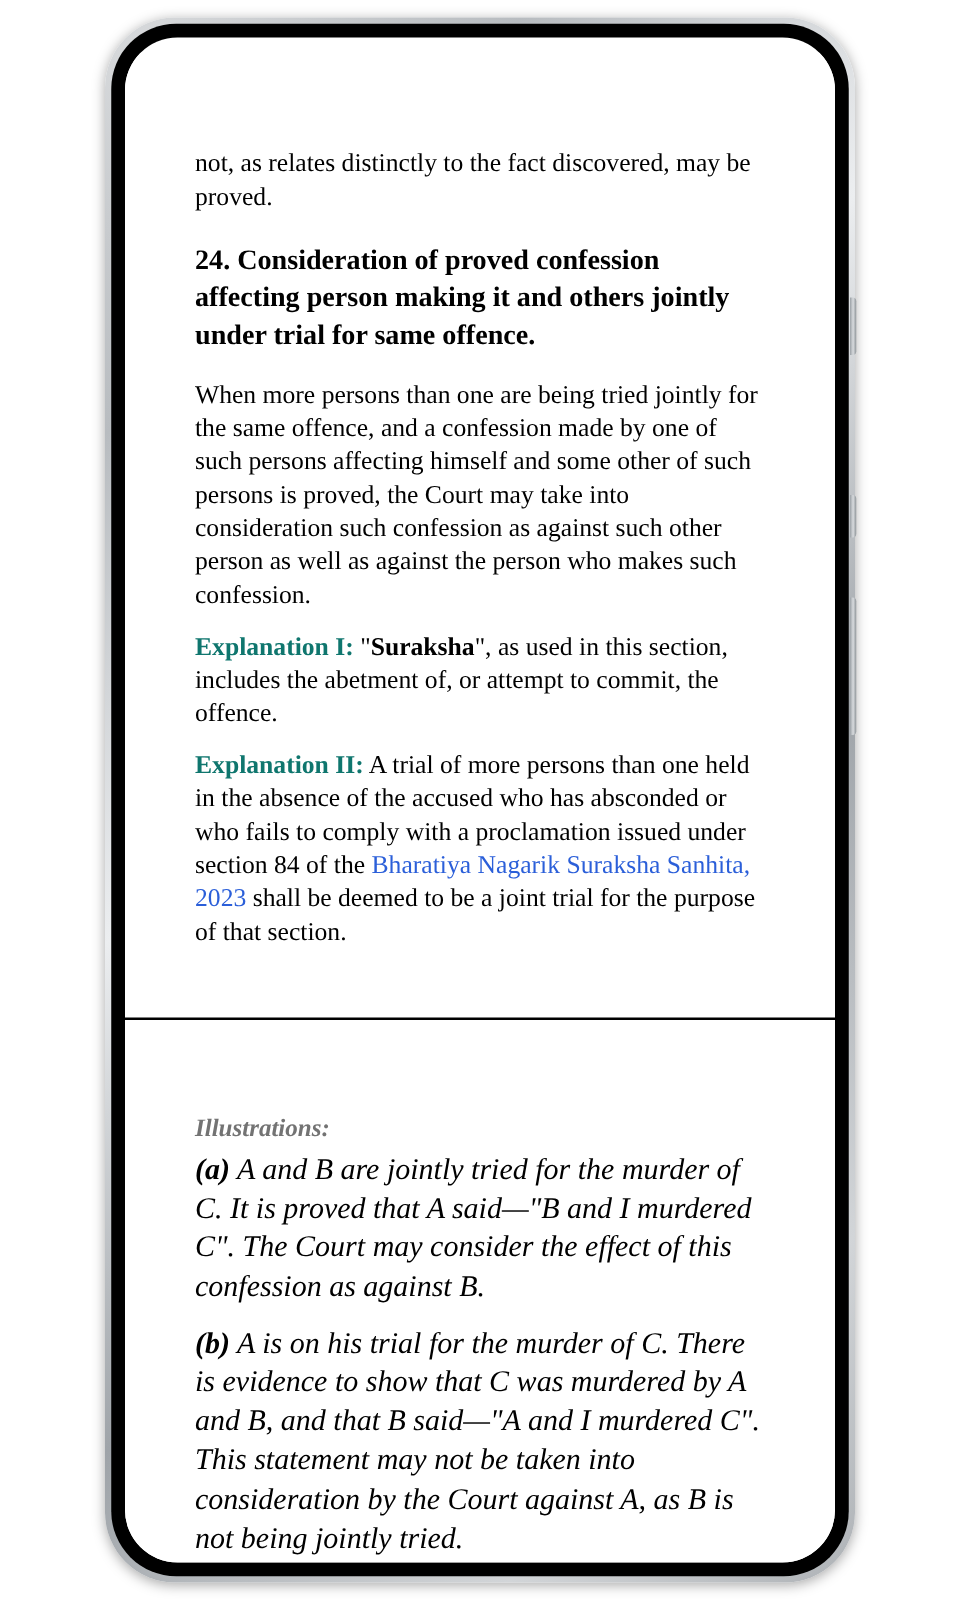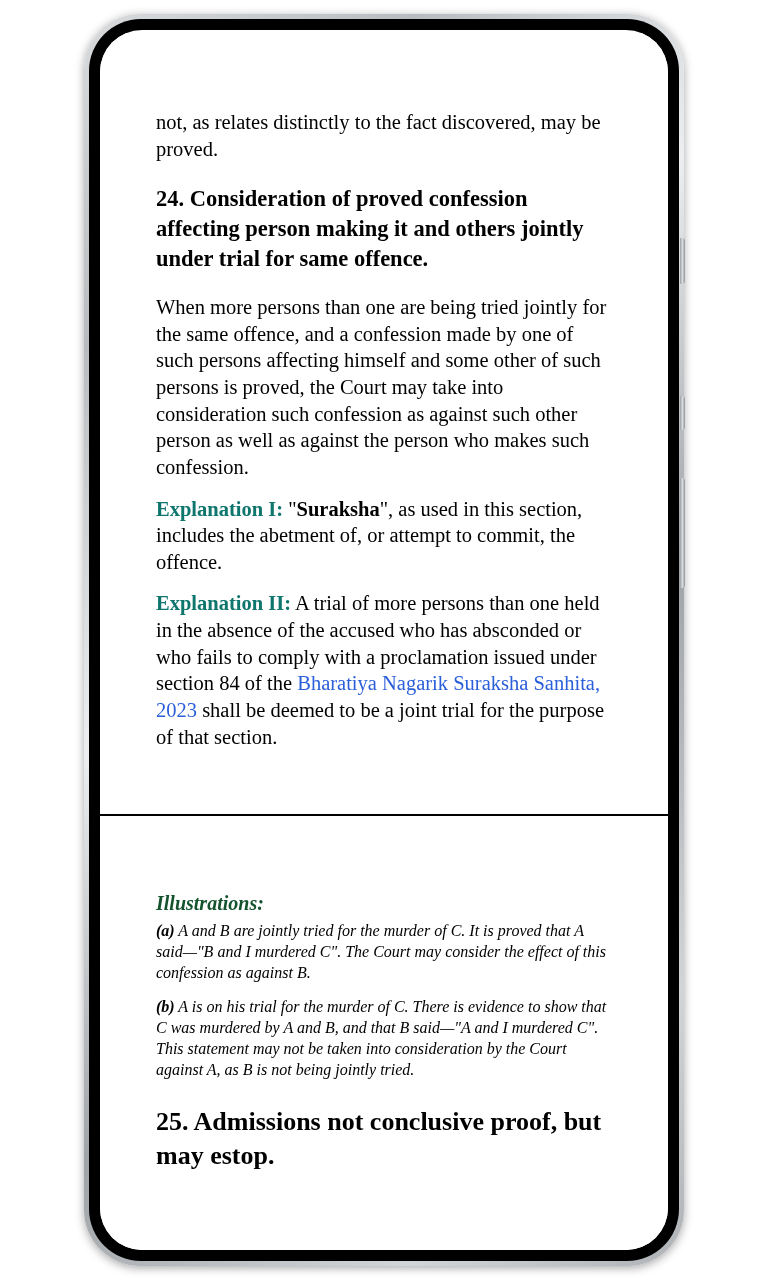--- a/index.html
+++ b/index.html
@@ -79,21 +79,21 @@
 
   
   .page {
     position: absolute;
     left: 0;
     width: 568px;
     background: #ffffff;
     box-sizing: border-box;
     padding: 0 56px;
   }
-  #page-one { top: 3px; height: 784px; }
+  #page-one { top: 12px; height: 784px; }
   #page-two { top: 786px; height: 434px; }
 
   #page-divider {
     position: absolute;
     left: 0;
     top: 784px;
     width: 568px;
     height: 2px;
     background: #000000;
   }
@@ -115,29 +115,29 @@
   .bold-inline { font-weight: bold; }
   .link { color: #2b5fd9; }
   .page-num {
     text-align: center;
     font-size: 10px;
     color: #666666;
     margin: 26px 0 0 0;
     line-height: 1;
   }
   .illus-head {
-    color: #14532d;
+    color: #737373;
     font-weight: bold;
     font-style: italic;
     font-size: 20px;
     margin: 0 0 5px 0;
   }
   .illus {
     font-style: italic;
-    font-size: 16px;
+    font-size: 24px;
     line-height: 1.30;
     margin: 0 0 14px 0;
   }
   .illus b { font-weight: bold; font-style: italic; }
   .heading-25 {
     font-weight: bold;
     font-size: 26px;
     line-height: 1.33;
     margin: 24px 0 0 0;
   }

